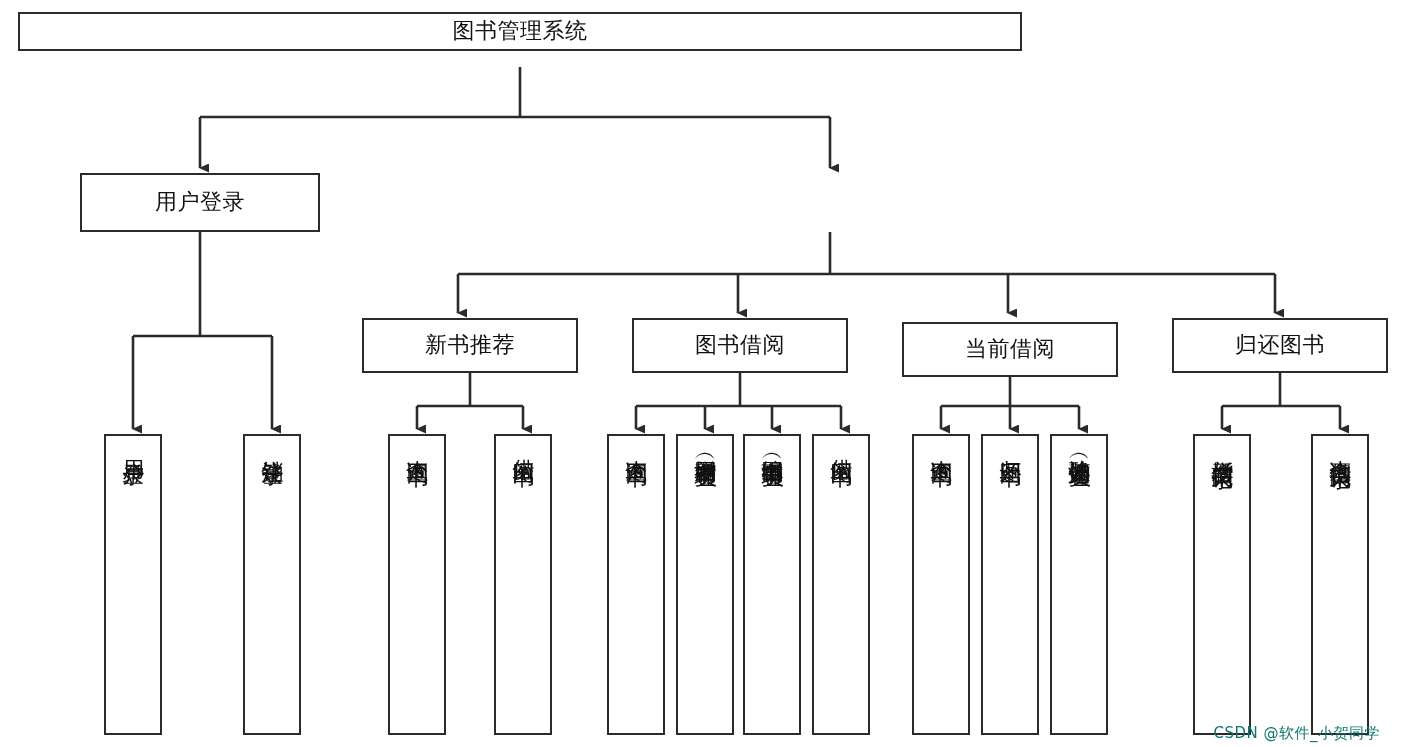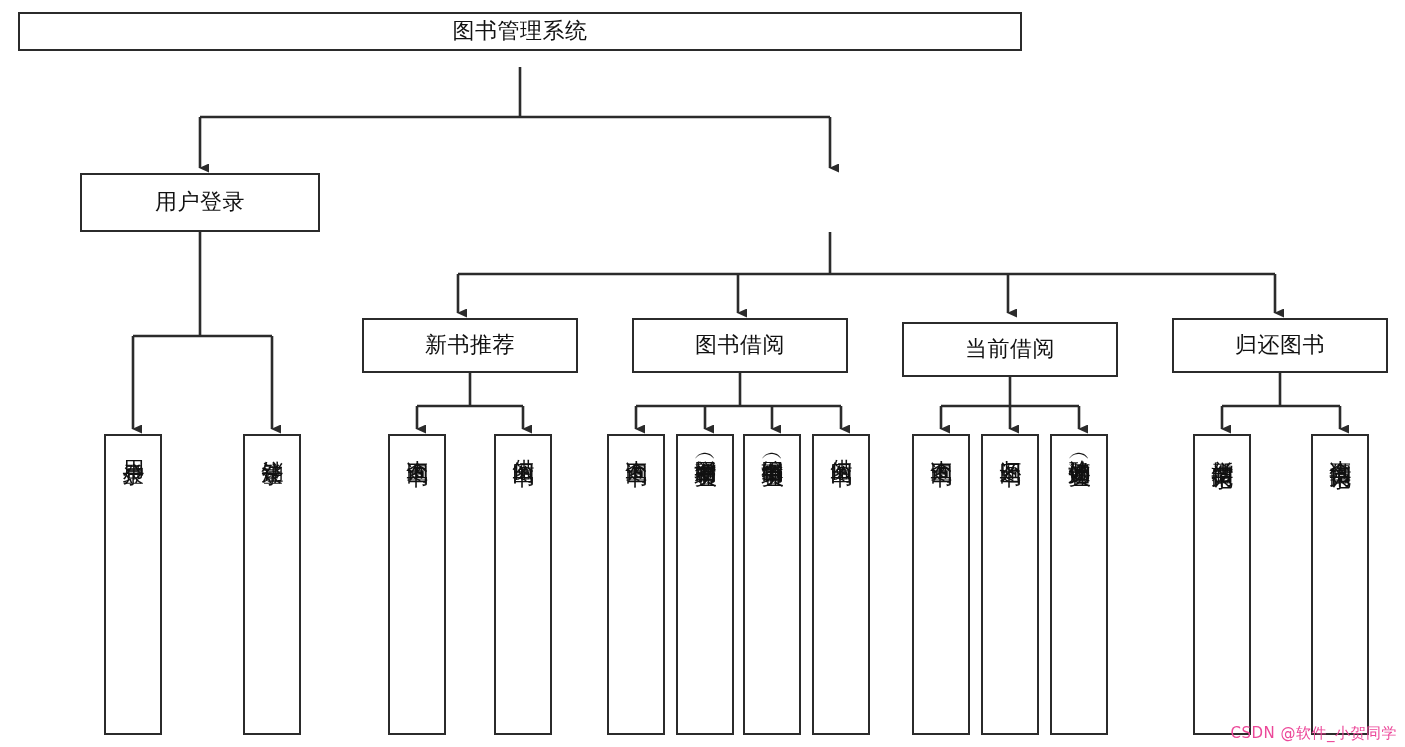--- a/index.html
+++ b/index.html
@@ -59,24 +59,24 @@
     font-size: 22px;
     line-height: 1.22;
     letter-spacing: 2px;
     white-space: nowrap;
   }
   .node.vert.tall .node-label {
     letter-spacing: 1px;
   }
   #watermark {
     position: absolute;
-    right: 8px;
+    right: 25px;
     bottom: 4px;
     font-size: 15px;
-    color: #ec4899;
+    color: #0f766e;
     white-space: nowrap;
     letter-spacing: 0.5px;
   }
 </style>
 </head>
 <body>
 
 <div id="diagram-root">
 
   <svg id="wires" viewBox="0 0 1405 747" width="1405" height="747" xmlns="http://www.w3.org/2000/svg">

